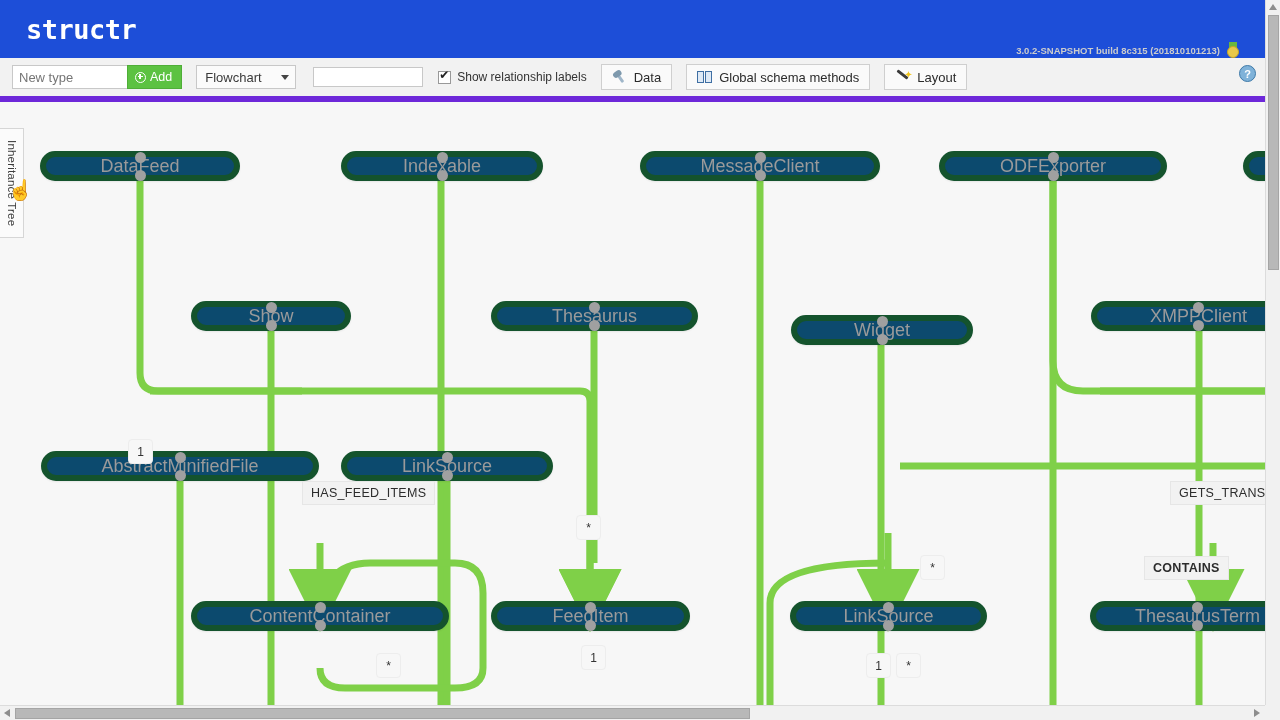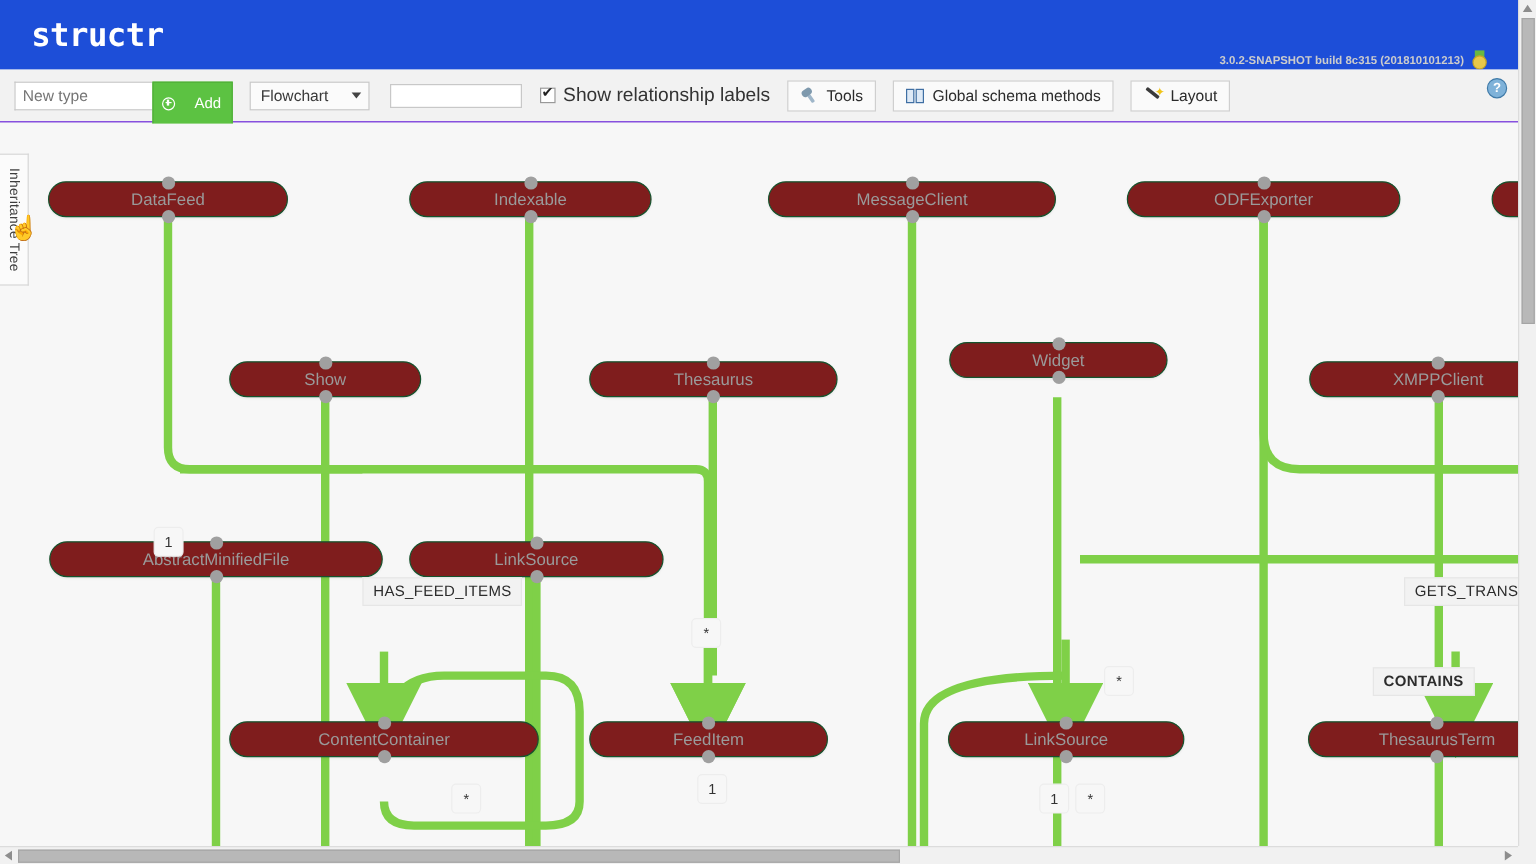--- a/index.html
+++ b/index.html
@@ -51,35 +51,35 @@
   #medal-icon .disc {
     position: absolute; left: 1px; top: 4px; width: 12px; height: 12px;
     border-radius: 50%; background: #e8c84a; border: 1px solid #c6a624;
   }
 
   
   #toolbar {
     position: absolute; left: 0; top: 58px;
     width: 1280px; height: 44px;
     background: #f2f2f2;
-    border-bottom: 1px solid #6d28d9;
+    border-bottom: 6px solid #6d28d9;
     display: flex; align-items: center; padding-left: 12px;
   }
   #newtype-group { display: flex; height: 24px; }
   #newtype-input {
     width: 115px; height: 24px;
     border: 1px solid #c8c8c8; border-right: none;
     font-size: 13px; color: #6b6b6b; padding: 0 6px;
     background: #ffffff; outline: none;
     font-family: "Liberation Sans", sans-serif;
   }
   #add-button {
-    height: 37px; background: #5cc242; color: #ffffff;
+    height: 24px; background: #5cc242; color: #ffffff;
     border: 1px solid #4fae38; font-size: 12.5px;
-    display: flex; align-items: center; gap: 16px;
+    display: flex; align-items: center; gap: 4px;
     padding: 0 9px 0 7px; cursor: pointer;
   }
   .plus-circle {
     width: 11px; height: 11px; border-radius: 50%;
     border: 1.5px solid #ffffff; position: relative; flex: none;
   }
   .plus-circle::before, .plus-circle::after {
     content: ""; position: absolute; background: #ffffff;
   }
   .plus-circle::before { left: 1.5px; top: 3.4px; width: 5px; height: 1.4px; }
@@ -104,21 +104,21 @@
     margin-left: 15px; display: flex; align-items: center; gap: 6px;
   }
   .checkbox {
     width: 13px; height: 13px; border: 1px solid #999;
     background: #fff; position: relative; cursor: pointer; flex: none;
   }
   .checkbox.checked::after {
     content: "✔"; position: absolute; left: 0px; top: -3px;
     font-size: 12px; color: #222; line-height: 13px;
   }
-  #rel-label-text { font-size: 16px; color: #333; white-space: nowrap; text-align: center; }
+  #rel-label-text { font-size: 12px; color: #333; white-space: nowrap; text-align: center; }
 
   .tool-button {
     height: 26px; margin-left: 14px;
     border: 1px solid #cfcfcf; background: #fafafa;
     display: flex; align-items: center; gap: 6px;
     padding: 0 10px; font-size: 13px; color: #2b2b2b;
     cursor: pointer; white-space: nowrap;
   }
   .ico { width: 16px; height: 14px; position: relative; flex: none; }
   
@@ -165,25 +165,25 @@
   
   #canvas {
     position: absolute; left: 0; top: 103px;
     width: 1268px; height: 602px;
     background: #f7f7f7; overflow: hidden;
   }
   #edges { position: absolute; left: 0; top: 0; width: 1268px; height: 602px; }
 
   .node {
     position: absolute; height: 30px;
-    background: #7f1d1d; border: 1px solid #14532d;
+    background: #0c4a6e; border: 6px solid #14532d;
     border-radius: 15px;
     box-shadow: 0 1px 2px rgba(0,0,0,0.07);
     display: flex; align-items: center; justify-content: center;
-    color: #9a9a9a; font-size: 14px;
+    color: #9a9a9a; font-size: 18px;
     cursor: move; z-index: 20; white-space: nowrap;
   }
   .port {
     position: absolute; width: 11px; height: 11px; border-radius: 50%;
     background: #a0a0a0; left: 50%; margin-left: -5.5px; z-index: 21;
   }
   .port.top { top: -5.5px; }
   .port.bottom { bottom: -5.5px; }
 
   .rel-label {
@@ -286,21 +286,21 @@
   <div id="rel-label-group">
     <span class="checkbox checked"></span>
     <span id="rel-label-text">Show relationship labels</span>
   </div>
 
   <div class="tool-button">
     <span class="ico ico-wrench">
       <span class="shaft"></span>
         <span class="head"></span>
     </span>
-    <span>Tools</span>
+    <span>Data</span>
   </div>
 
   <div class="tool-button">
     <span class="ico ico-book">
       <span class="left"></span>
         <span class="right"></span>
     </span>
     <span>Global schema methods</span>
   </div>
 
@@ -389,21 +389,21 @@
       <div class="node" style="left: 191px; top: 198px; width: 160px;">
         <span>Show</span>
         <span class="port top"></span>
         <span class="port bottom"></span>
       </div>
       <div class="node" style="left: 491px; top: 198px; width: 207px;">
         <span>Thesaurus</span>
         <span class="port top"></span>
         <span class="port bottom"></span>
       </div>
-      <div class="node" style="left: 791px; top: 182px; width: 182px; text-align: right;">
+      <div class="node" style="left: 791px; top: 212px; width: 182px; text-align: right;">
         <span>Widget</span>
         <span class="port top"></span>
         <span class="port bottom"></span>
       </div>
       <div class="node" style="left: 1091px; top: 198px; width: 215px;">
         <span>XMPPClient</span>
         <span class="port top"></span>
         <span class="port bottom"></span>
       </div>
       <div class="node" style="left: 41px; top: 348px; width: 278px;">

